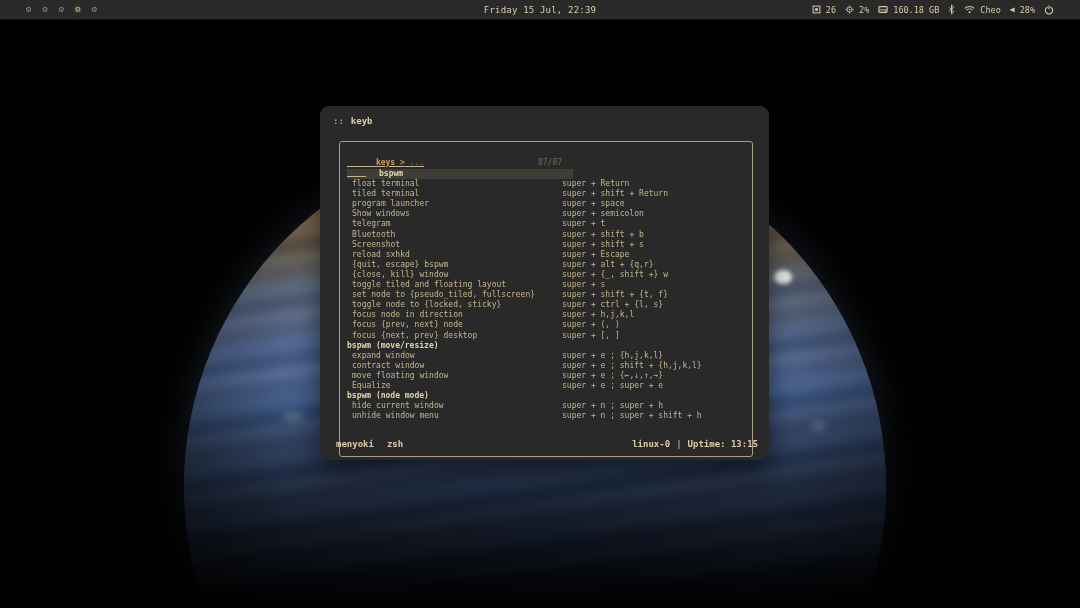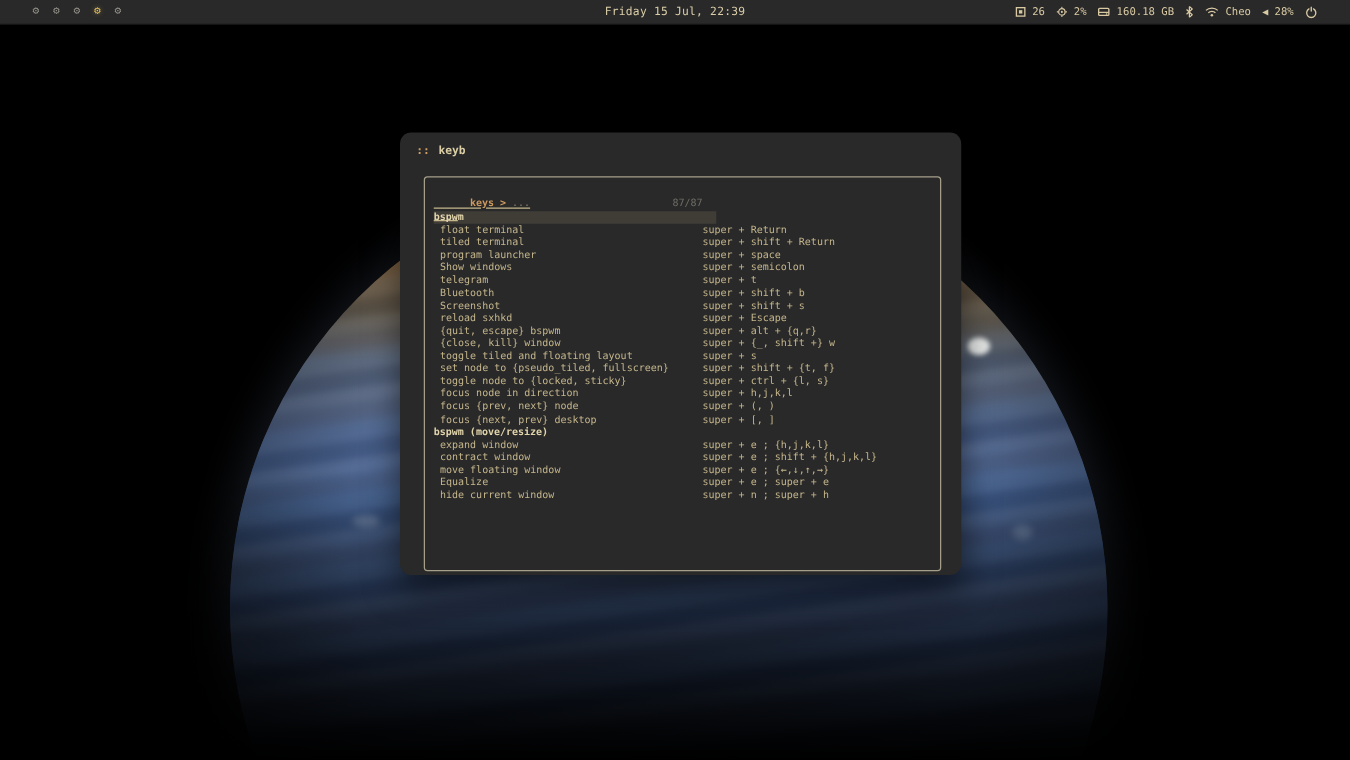--- a/index.html
+++ b/index.html
@@ -77,21 +77,21 @@
   .prompt { color:#cf9a5f; font-weight:bold; }
   .query { color:#837f72; }
   .count-line { height:10px; line-height:10px; color:#6e6c64; padding-left:5px;text-align:center; }
 
   .rows { margin-top:1px; }
   .row { height:10.1px; line-height:10.1px; display:flex; white-space:pre; }
   .row .desc { flex:0 0 215px; overflow:hidden; }
   .row.item .desc { padding-left:5px; }
   .row.header .desc { font-weight:bold; color:#e2d5ac; }
   .row .keys { color:#c5b68c; }
-  .row.selected { background:linear-gradient(#403d37,#403d37) left/226px 100% no-repeat; }
+  .row.selected { background:linear-gradient(#403d37,#403d37) left/226px 100% no-repeat;padding-left:32px; }
 
   .term-status { position:absolute; left:16px; right:11px; bottom:11px;
     display:flex; justify-content:space-between; font-size:9px; font-weight:bold;
     color:#dacda8; }
   .ts-left { display:flex; gap:13px; }
   .ts-right { display:flex; gap:6px; }
   .ts-sep { color:#b8ab87; }
 </style>
 </head>
 <body>
@@ -258,20 +258,39 @@
           <span class="keys">super + e ; shift + {h,j,k,l}</span>
         </div>
         <div class="row item">
           <span class="desc">move floating window</span>
           <span class="keys">super + e ; {←,↓,↑,→}</span>
         </div>
         <div class="row item">
           <span class="desc">Equalize</span>
           <span class="keys">super + e ; super + e</span>
         </div>
+        <div class="row header">
+          <span class="desc">bspwm (node mode)</span>
+          <span class="keys"></span>
+        </div>
         <div class="row item">
           <span class="desc">hide current window</span>
           <span class="keys">super + n ; super + h</span>
         </div>
-    </div>
-  </div>
-
+        <div class="row item">
+          <span class="desc">unhide window menu</span>
+          <span class="keys">super + n ; super + shift + h</span>
+        </div>
+    </div>
+  </div>
+
+  <div class="term-status">
+    <div class="ts-left">
+      <span>menyoki</span>
+      <span>zsh</span>
+    </div>
+    <div class="ts-right">
+      <span>linux-0</span>
+      <span class="ts-sep">|</span>
+      <span>Uptime: 13:15</span>
+    </div>
+  </div>
 </div>
 
 </body></html>

